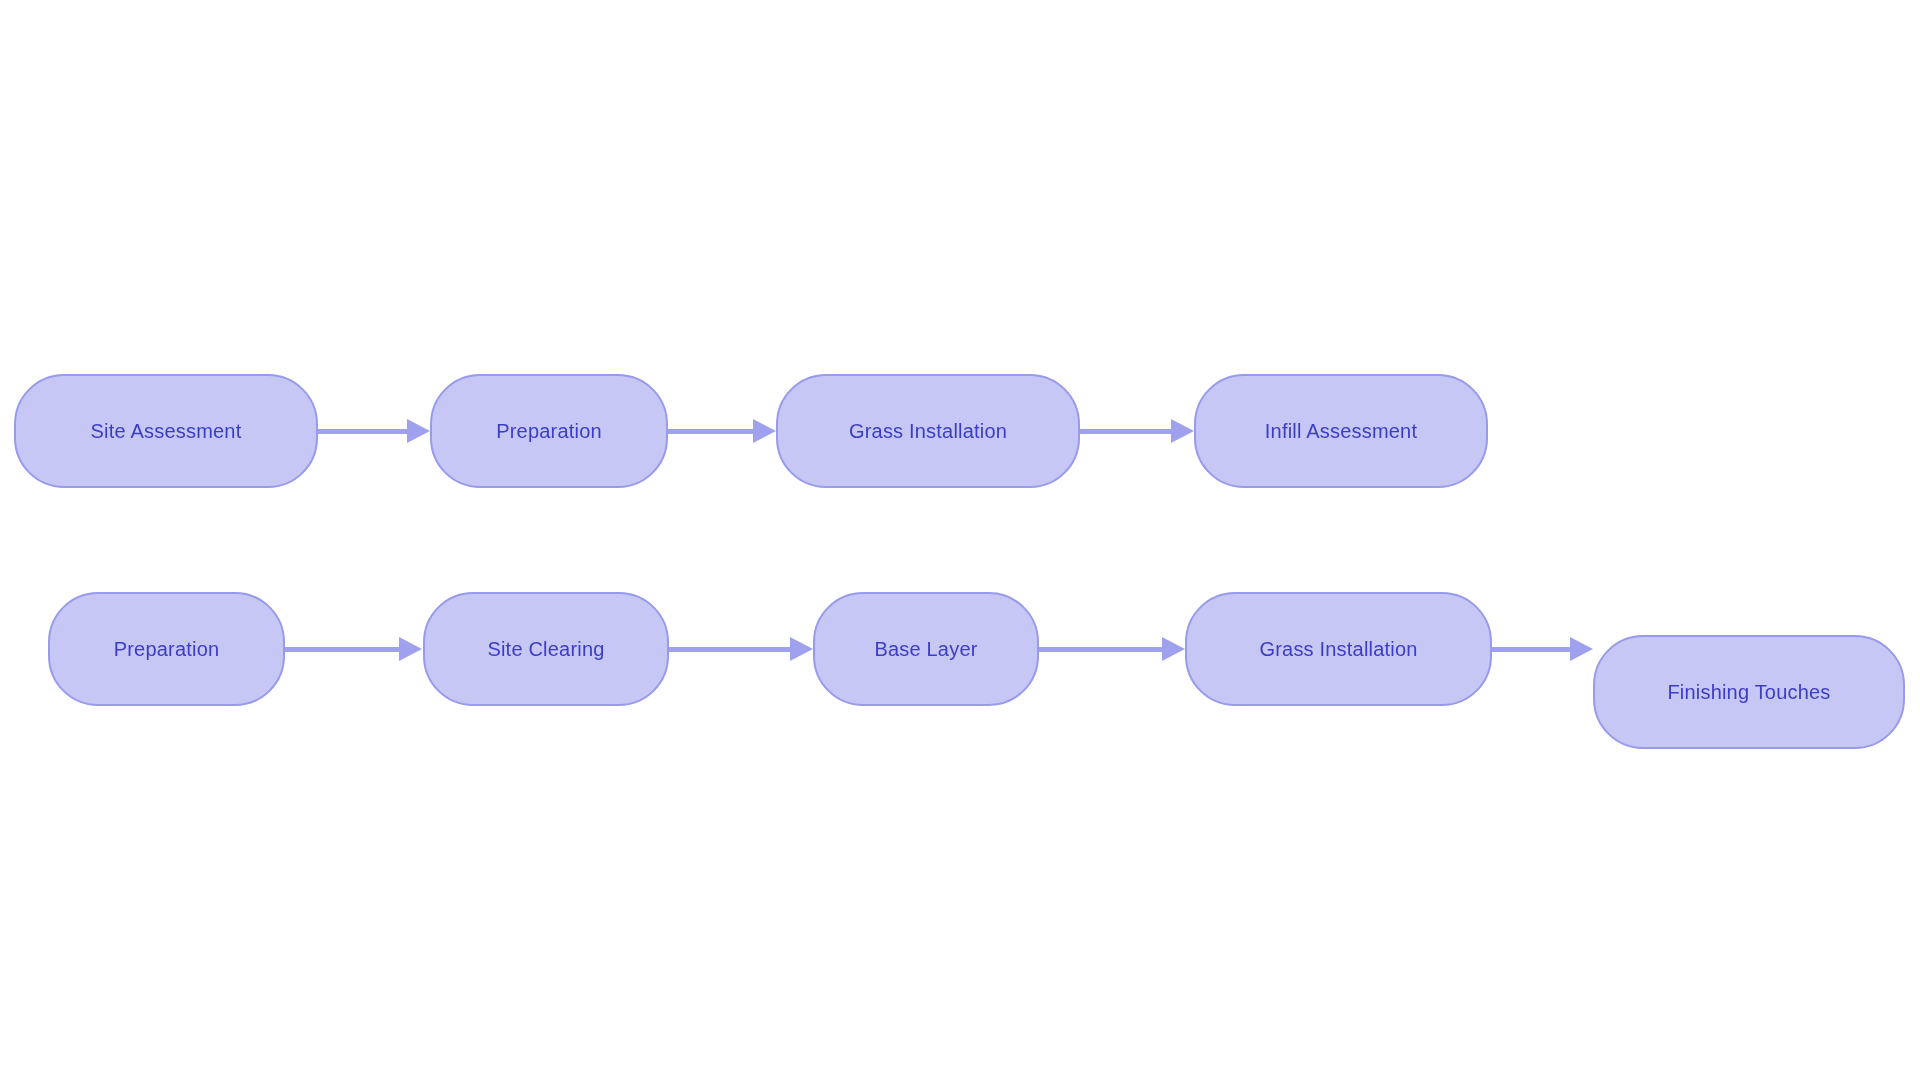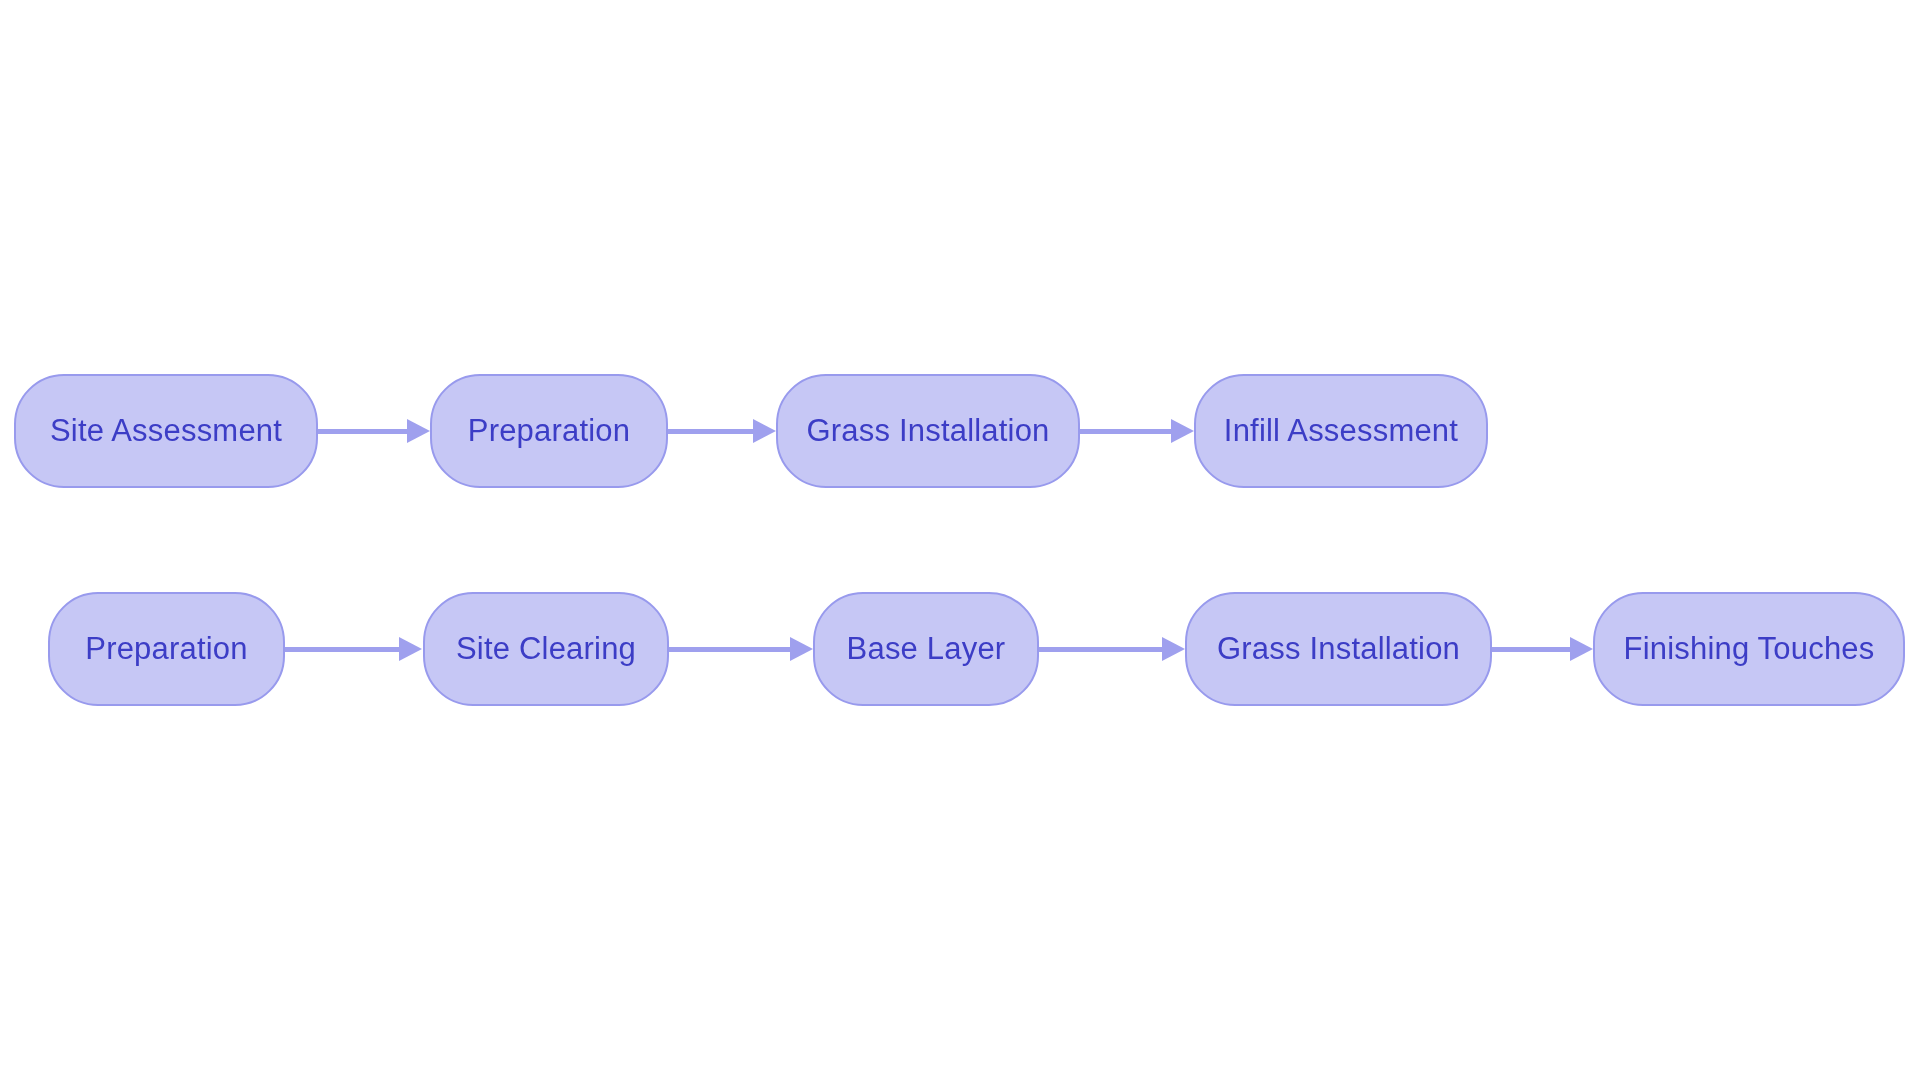--- a/index.html
+++ b/index.html
@@ -21,36 +21,36 @@
     box-sizing: border-box;
     background: var(--node-fill, #C6C7F5);
     border: 2px solid var(--node-border, #989AED);
     border-radius: 50px;
     display: flex;
     align-items: center;
     justify-content: center;
   }
   .node-label {
     color: var(--node-text, #3C3DC6);
-    font-size: 31px;
+    font-size: 20px;
     font-weight: 400;
     letter-spacing: 0.2px;
     white-space: nowrap;
   }
   .row1 { top: 374px; }
   .row2 { top: 592px; }
   .n1-1 { left: 14px;   width: 304px; }
   .n1-2 { left: 430px;  width: 238px; }
   .n1-3 { left: 776px;  width: 304px; }
   .n1-4 { left: 1194px; width: 294px; }
   .n2-1 { left: 48px;   width: 237px; }
   .n2-2 { left: 423px;  width: 246px; }
   .n2-3 { left: 813px;  width: 226px; }
   .n2-4 { left: 1185px; width: 307px; }
-  .n2-5 { left: 1593px; width: 312px; }
+  .n2-5 { left: 1593px; width: 312px; margin-top: 43px; }
 
   .arrow {
     position: absolute;
     height: 24px;
     display: flex;
     align-items: center;
   }
   .arrow-line {
     flex: 1;
     height: 5px;

